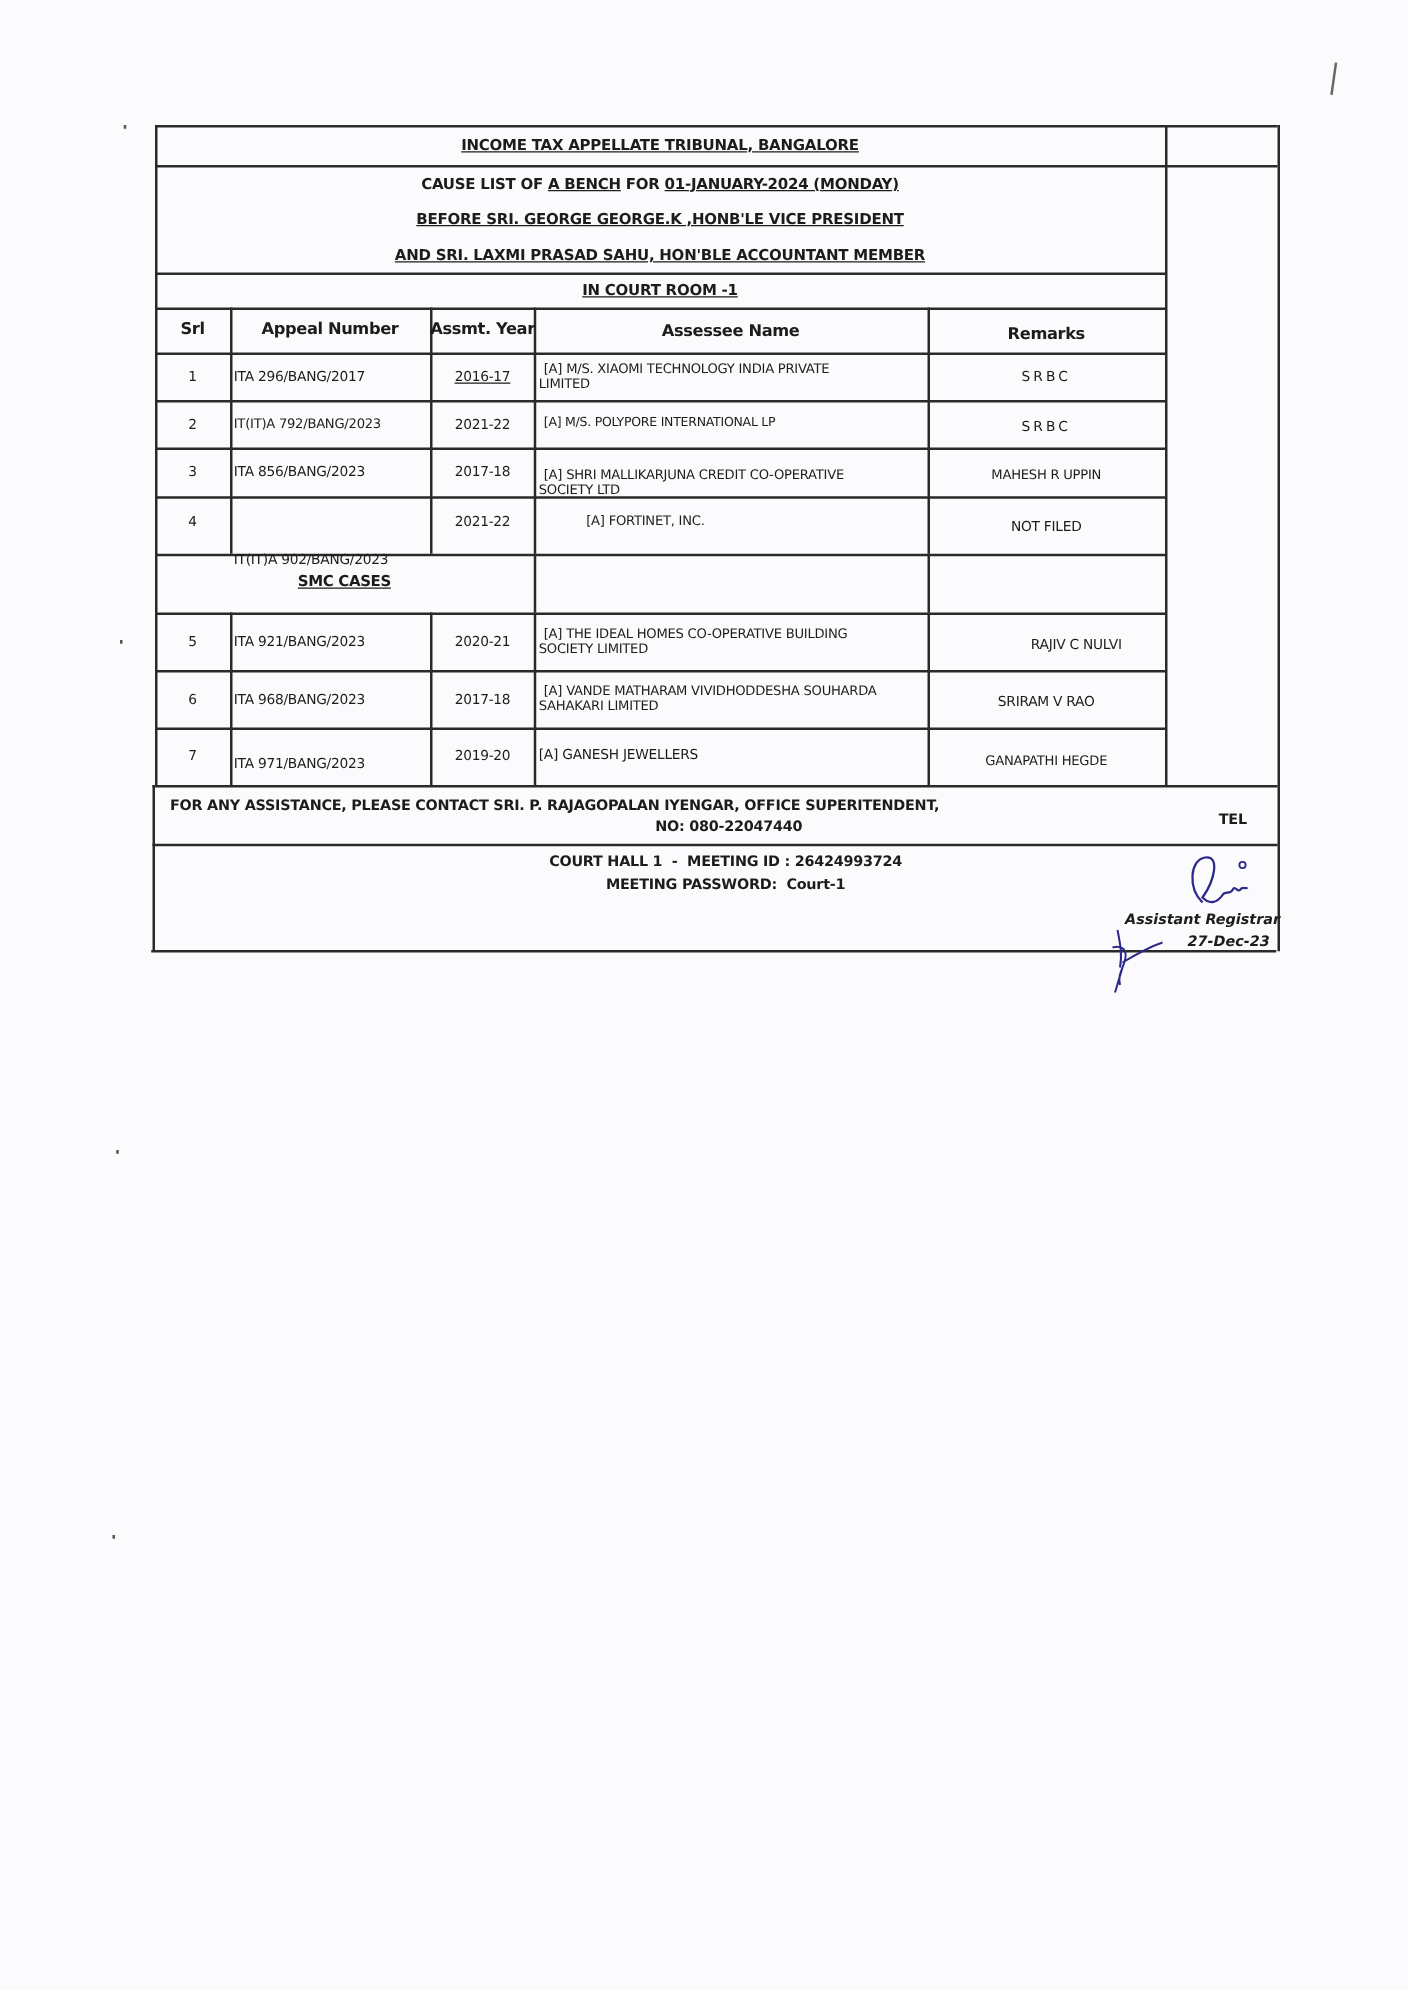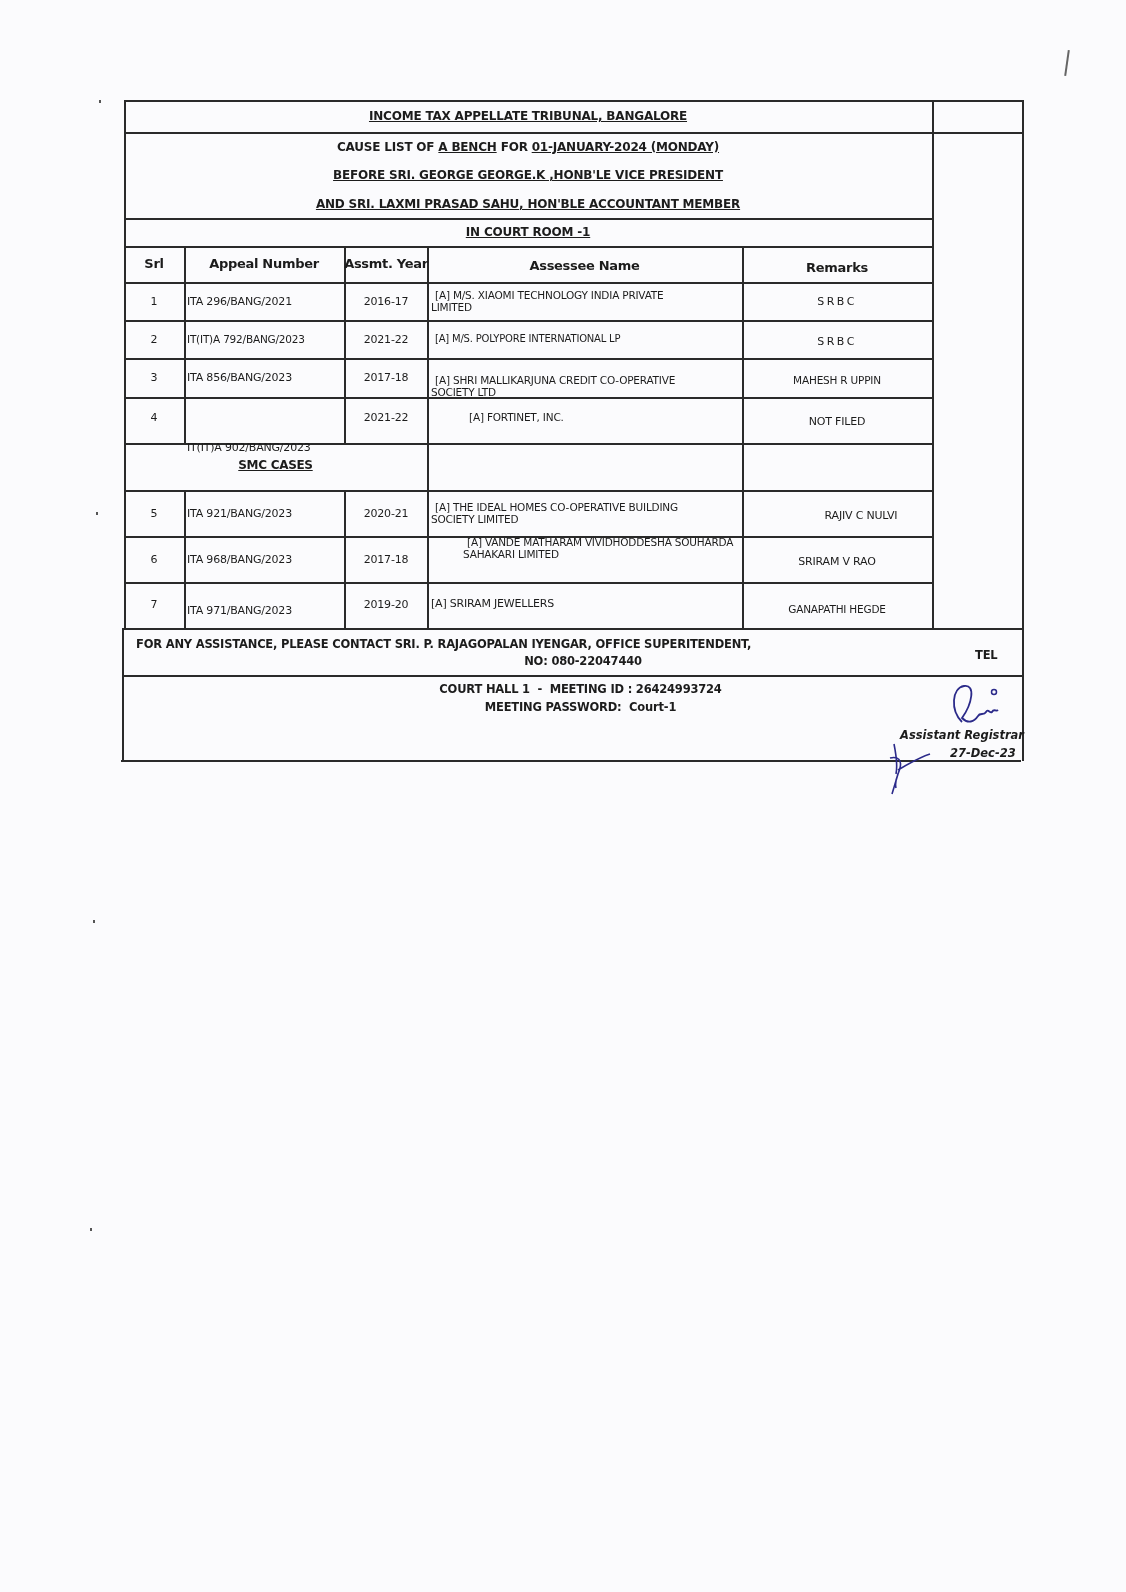--- a/index.html
+++ b/index.html
@@ -76,22 +76,22 @@
   <div class="title u" style="top:225px;">IN COURT ROOM -1</div>
 
   <div class="hdr" style="left:124px;width:60px;top:256px;">Srl</div>
   <div class="hdr" style="left:184px;width:160px;top:256px;">Appeal Number</div>
   <div class="hdr" style="left:344px;width:84px;top:256px;">Assmt. Year</div>
   <div class="hdr" style="left:427px;width:315px;top:258px;">Assessee Name</div>
   <div class="hdr" style="left:742px;width:190px;top:260px;">Remarks</div>
 
   <div>
     <div class="cell center" style="left:124px;width:60px;top:282px;height:38px;">1</div>
-    <div class="cell" style="left:187px;width:157px;top:282px;height:38px;">ITA 296/BANG/2021</div>
-    <div class="cell center" style="left:344px;width:84px;top:282px;height:38px;">2016-17</div>
+    <div class="cell" style="left:187px;width:157px;top:282px;height:38px;">ITA 296/BANG/2017</div>
+    <div class="cell center" style="left:344px;width:84px;top:282px;height:38px;text-decoration:underline;">2016-17</div>
     <div class="cell name" style="left:428px;width:312px;top:282px;height:38px;flex-direction:column;align-items:flex-start;justify-content:center;">
       <span style="padding-left:4px;">[A] M/S. XIAOMI TECHNOLOGY INDIA PRIVATE</span>
       <span>LIMITED</span>
     </div>
     <div class="cell rem spaced" style="left:742px;width:190px;top:282px;height:38px;">SRBC</div>
   </div>
 
   <div>
     <div class="cell center" style="left:124px;width:60px;top:320px;height:38px;">2</div>
     <div class="cell" style="left:187px;width:157px;top:320px;height:38px;font-size:10.5px;">IT(IT)A 792/BANG/2023</div>
@@ -133,33 +133,33 @@
       <span style="padding-left:4px;">[A] THE IDEAL HOMES CO-OPERATIVE BUILDING</span>
       <span>SOCIETY LIMITED</span>
     </div>
     <div class="cell rem" style="left:742px;width:190px;top:492px;height:46px;padding-left:24px;">RAJIV C NULVI</div>
   </div>
 
   <div>
     <div class="cell center" style="left:124px;width:60px;top:536px;height:46px;">6</div>
     <div class="cell" style="left:187px;width:157px;top:536px;height:46px;">ITA 968/BANG/2023</div>
     <div class="cell center" style="left:344px;width:84px;top:536px;height:46px;">2017-18</div>
-    <div class="cell name" style="left:428px;width:312px;top:536px;height:46px;flex-direction:column;align-items:flex-start;margin-left:32px;">
+    <div class="cell name" style="left:428px;width:312px;top:536px;height:46px;flex-direction:column;align-items:flex-start;justify-content:center;">
       <span style="padding-left:4px;">[A] VANDE MATHARAM VIVIDHODDESHA SOUHARDA</span>
       <span>SAHAKARI LIMITED</span>
     </div>
     <div class="cell rem" style="left:742px;width:190px;top:538px;height:46px;">SRIRAM V RAO</div>
   </div>
 
   <div>
     <div class="cell center" style="left:124px;width:60px;top:582px;height:44px;">7</div>
     <div class="cell" style="left:187px;width:157px;top:588px;height:44px;">ITA 971/BANG/2023</div>
     <div class="cell center" style="left:344px;width:84px;top:582px;height:44px;">2019-20</div>
     <div class="cell name" style="left:428px;width:312px;top:582px;height:44px;flex-direction:column;align-items:flex-start;justify-content:center;">
-      <span style="font-size:11px;">[A] SRIRAM JEWELLERS</span>
+      <span style="font-size:11px;">[A] GANESH JEWELLERS</span>
     </div>
     <div class="cell rem" style="left:742px;width:190px;top:587px;height:44px;font-size:10.5px;">GANAPATHI HEGDE</div>
   </div>
 
   <div class="foot" style="left:136px;top:637px;">FOR ANY ASSISTANCE, PLEASE CONTACT SRI. P. RAJAGOPALAN IYENGAR, OFFICE SUPERITENDENT,</div>
   <div class="foot" style="left:124px;width:898px;text-align:center;top:654px;padding-left:20px;box-sizing:border-box;">NO: 080-22047440</div>
   <div class="foot" style="left:975px;top:648px;">TEL</div>
 
   <div class="foot" style="left:124px;width:898px;text-align:center;top:682px;padding-left:15px;box-sizing:border-box;white-space:pre;">COURT HALL 1  -  MEETING ID : 26424993724</div>
   <div class="foot" style="left:124px;width:898px;text-align:center;top:700px;padding-left:15px;box-sizing:border-box;white-space:pre;">MEETING PASSWORD:  Court-1</div>

